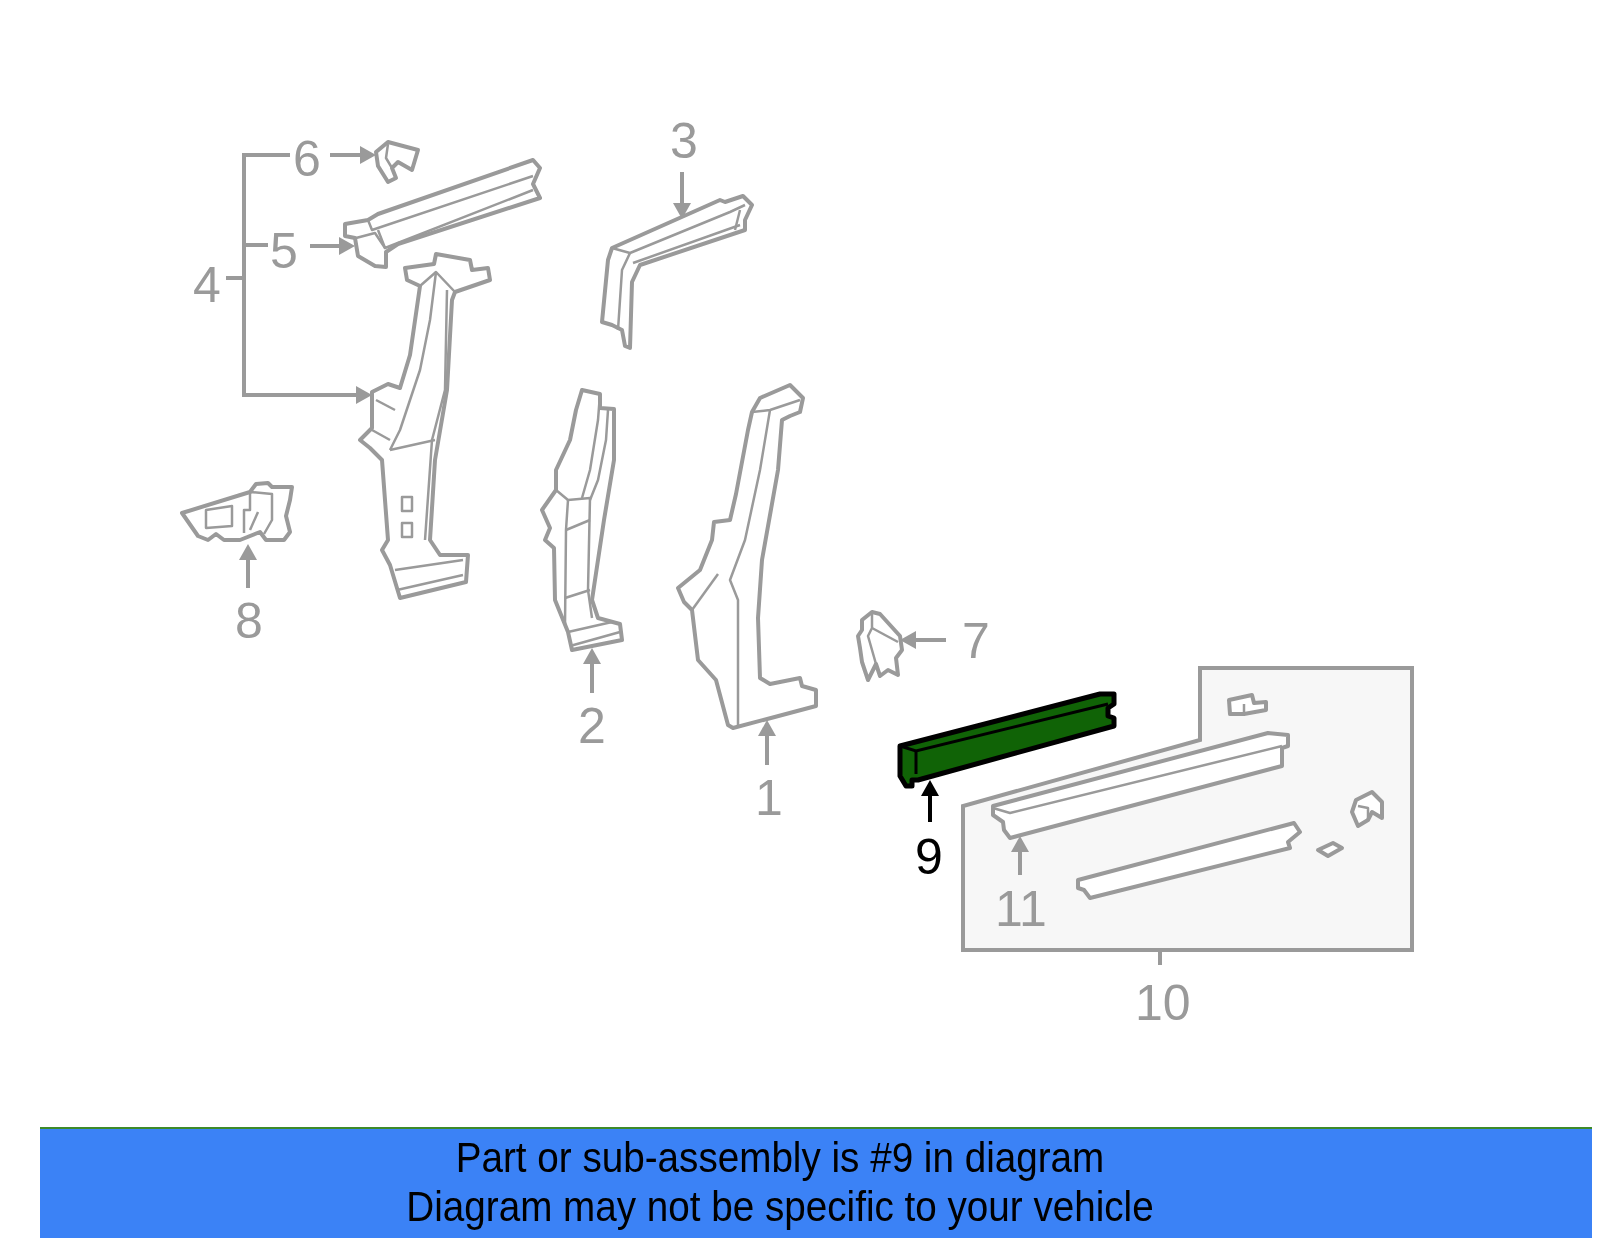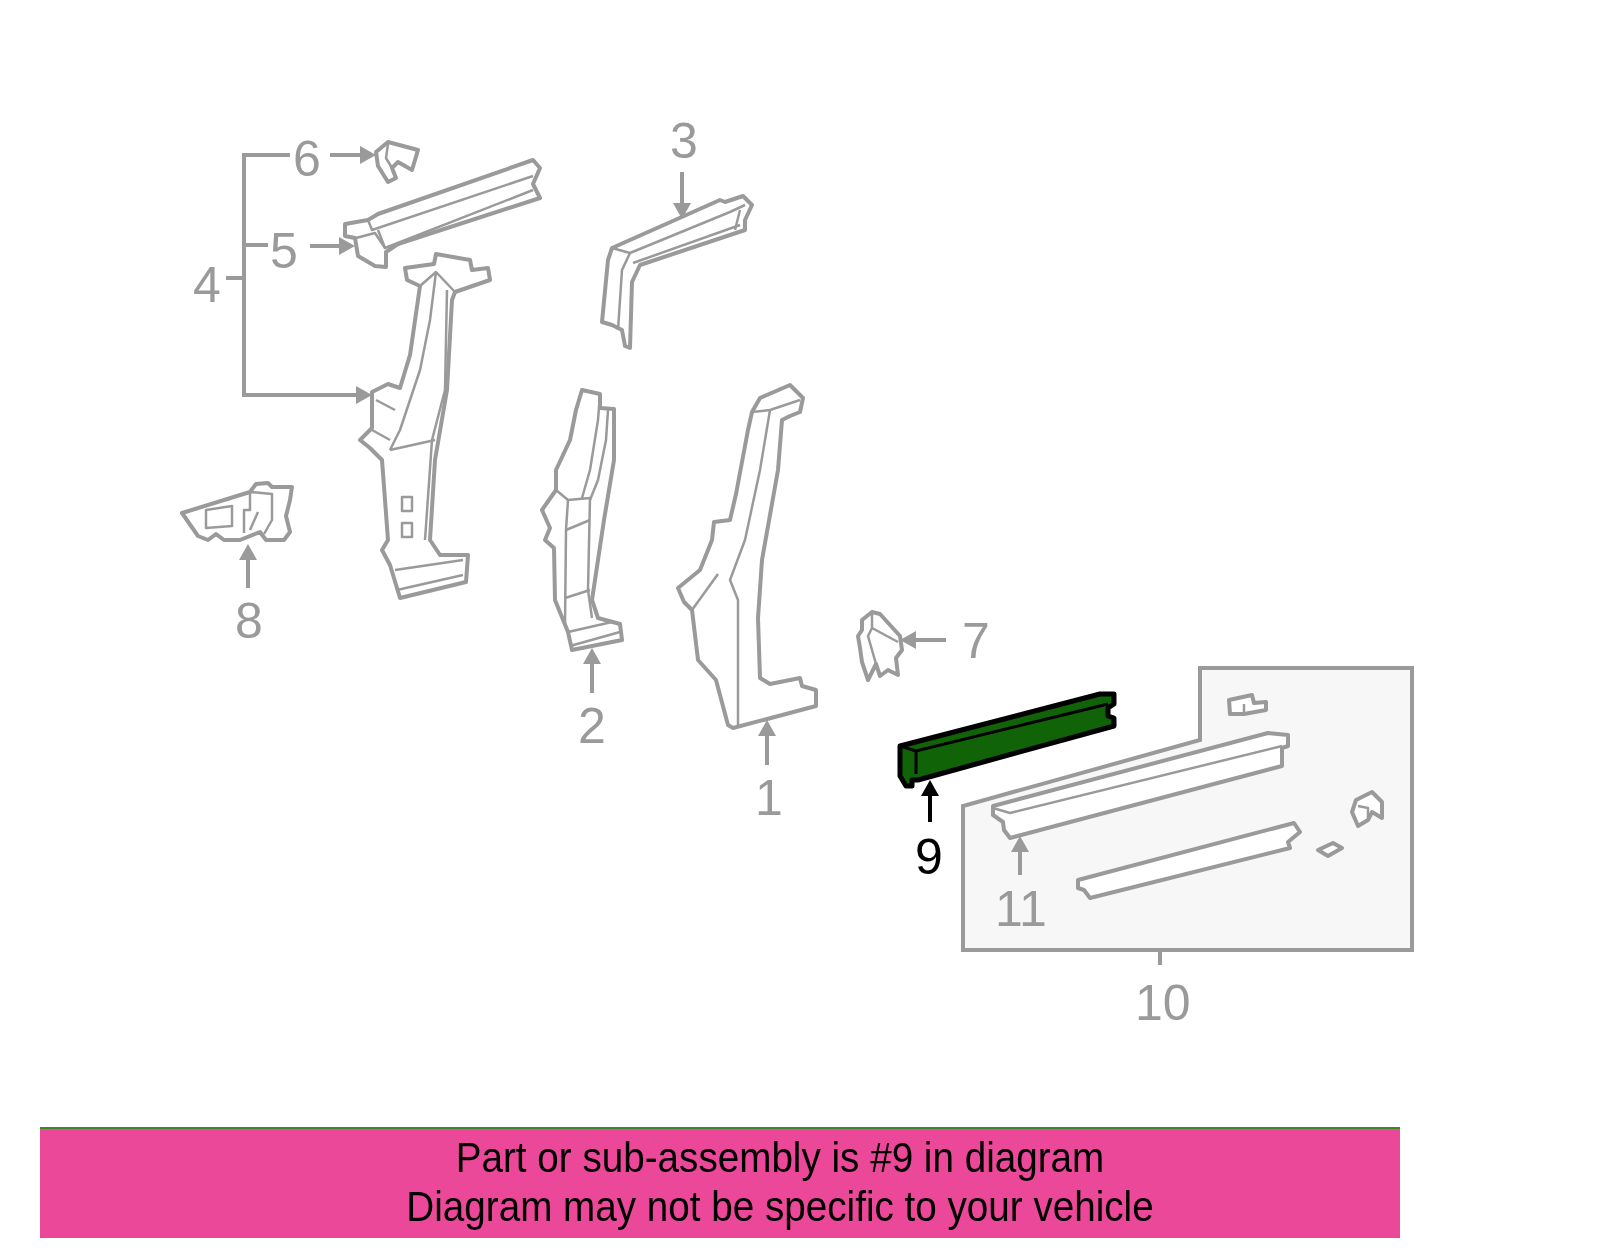--- a/index.html
+++ b/index.html
@@ -10,22 +10,22 @@
     .detail { fill: none; stroke: #9a9a9a; stroke-width: 2.5; stroke-linejoin: round; }
     .leader { fill: none; stroke: #9a9a9a; stroke-width: 4; }
     .arrowhead { fill: #9a9a9a; }
     .callout { font-family: "Liberation Sans", sans-serif; font-size: 50px; fill: #9a9a9a; }
     .callout.hl { fill: #000000; }
     .hl-part { fill: #106306; stroke: #000000; stroke-width: 5; stroke-linejoin: round; }
     .hl-detail { fill: none; stroke: #000000; stroke-width: 3; }
     .hl-leader { stroke: #000000; stroke-width: 4; fill: none; }
     .hl-arrow { fill: #000000; }
     .subpanel { fill: #f7f7f7; stroke: #9a9a9a; stroke-width: 4; }
-    #banner { position: absolute; left: 40px; top: 1127px; width: 1360px; height: 111px;
-              background: #ec4899; border-top: 2px solid #3d8a2a; box-sizing: border-box; }
+    #banner { position: absolute; left: 40px; top: 1127px; width: 1552px; height: 111px;
+              background: #3b82f6; border-top: 2px solid #3d8a2a; box-sizing: border-box; }
     #banner .line { position: absolute; left: 0; width: 1480px; text-align: center;
                     color: #000000; font-size: 42px; line-height: 48px;
                     font-family: "Liberation Sans Narrow", "Liberation Sans", sans-serif;
                     transform: scaleX(0.92); transform-origin: 740px 0; }
     #banner .l1 { top: 5px; }
     #banner .l2 { top: 54px; }
   </style>
 </head>
 <body>
 

